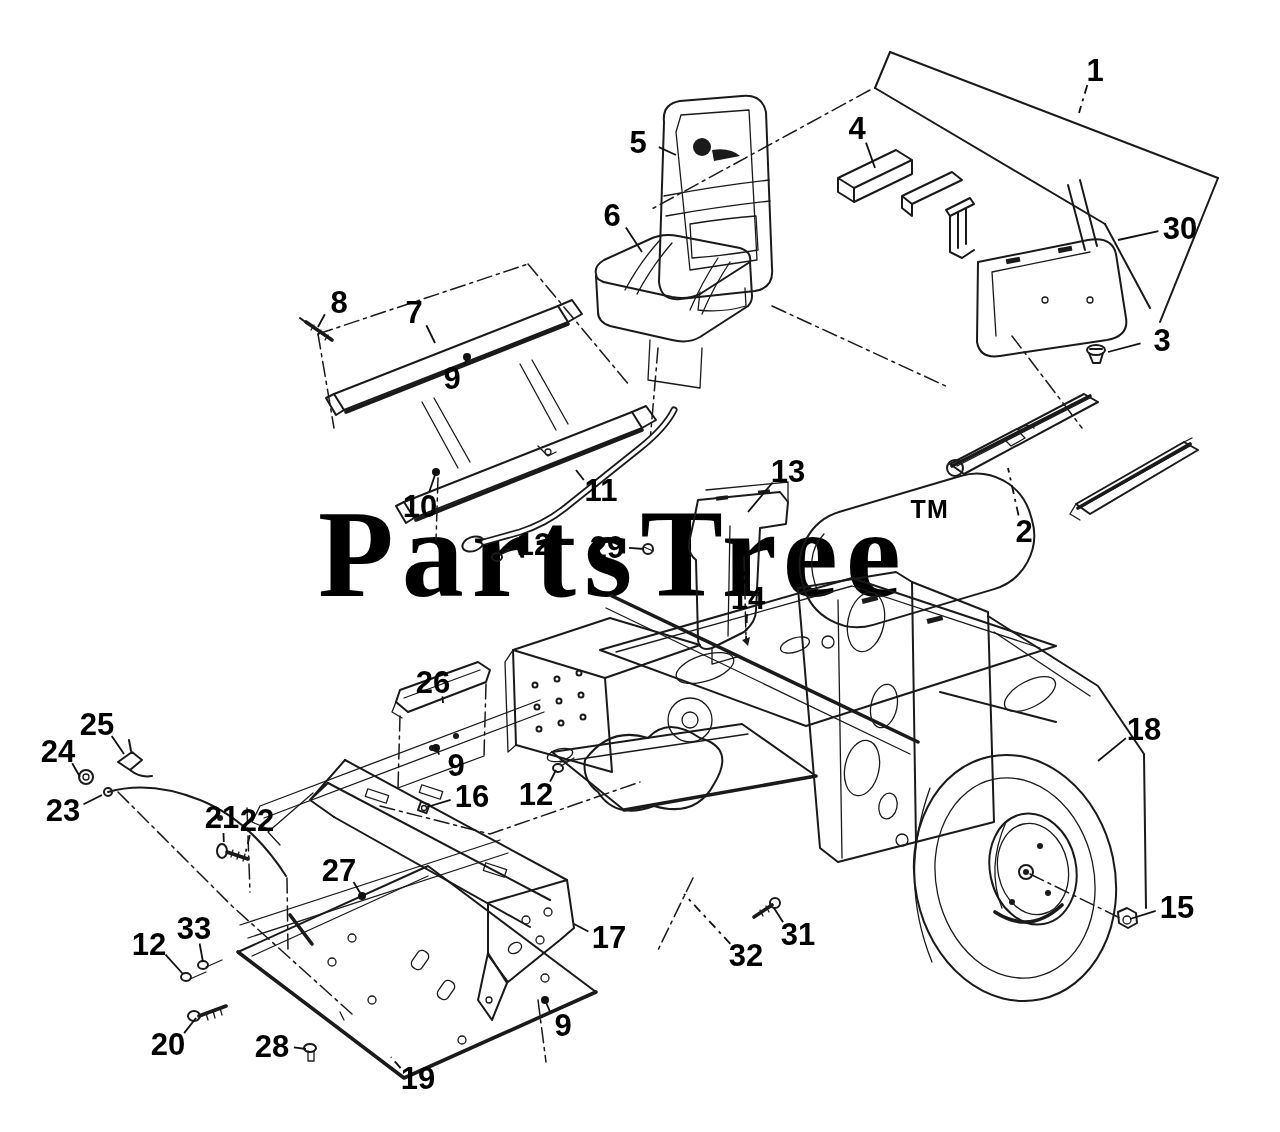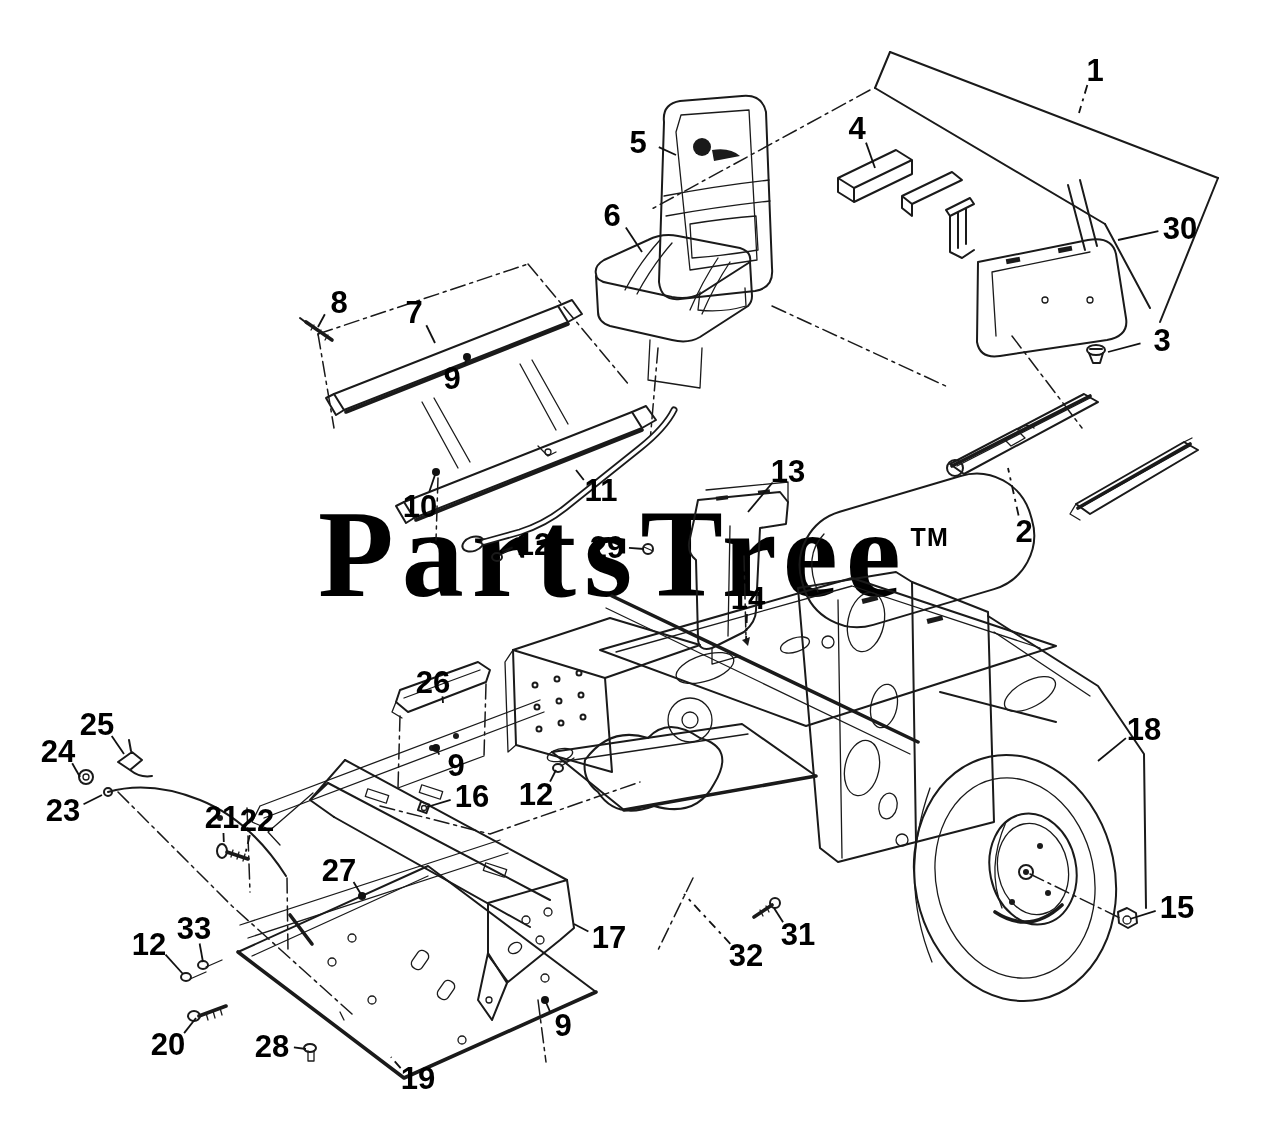--- a/index.html
+++ b/index.html
@@ -2,21 +2,21 @@
 <html><head>
 <meta charset="utf-8">
 <style>
   html,body{margin:0;padding:0;background:#ffffff;}
   .stage{position:relative;width:1280px;height:1132px;background:#ffffff;overflow:hidden;
          font-family:"Liberation Sans",sans-serif;}
   
   .watermark{position:absolute;left:318px;top:498px;line-height:.92;white-space:nowrap;
              font-family:"Liberation Serif",serif;font-weight:bold;font-size:124px;
              letter-spacing:8px;user-select:none;z-index:1;}
-  .watermark .tm{position:absolute;right:-40px;top:28px;font-family:"Liberation Sans",sans-serif;
+  .watermark .tm{position:absolute;right:-40px;top:0;font-family:"Liberation Sans",sans-serif;
              font-size:25px;font-weight:bold;letter-spacing:1px;}
   
   svg.art{position:absolute;left:0;top:0;z-index:2;}
   .lw *{stroke:#1a1a1a;fill:none;stroke-width:2;stroke-linecap:round;stroke-linejoin:round;}
   .lw .bold{stroke-width:3.6;}
   .lw .thin{stroke-width:1.3;}
   .lw .dark{fill:#1a1a1a;stroke:none;}
   .lw .cl{stroke-width:1.5;stroke-dasharray:15 5 3 5;}
   
   #callout-layer text{font-family:"Liberation Sans",sans-serif;font-weight:bold;font-size:31px;

